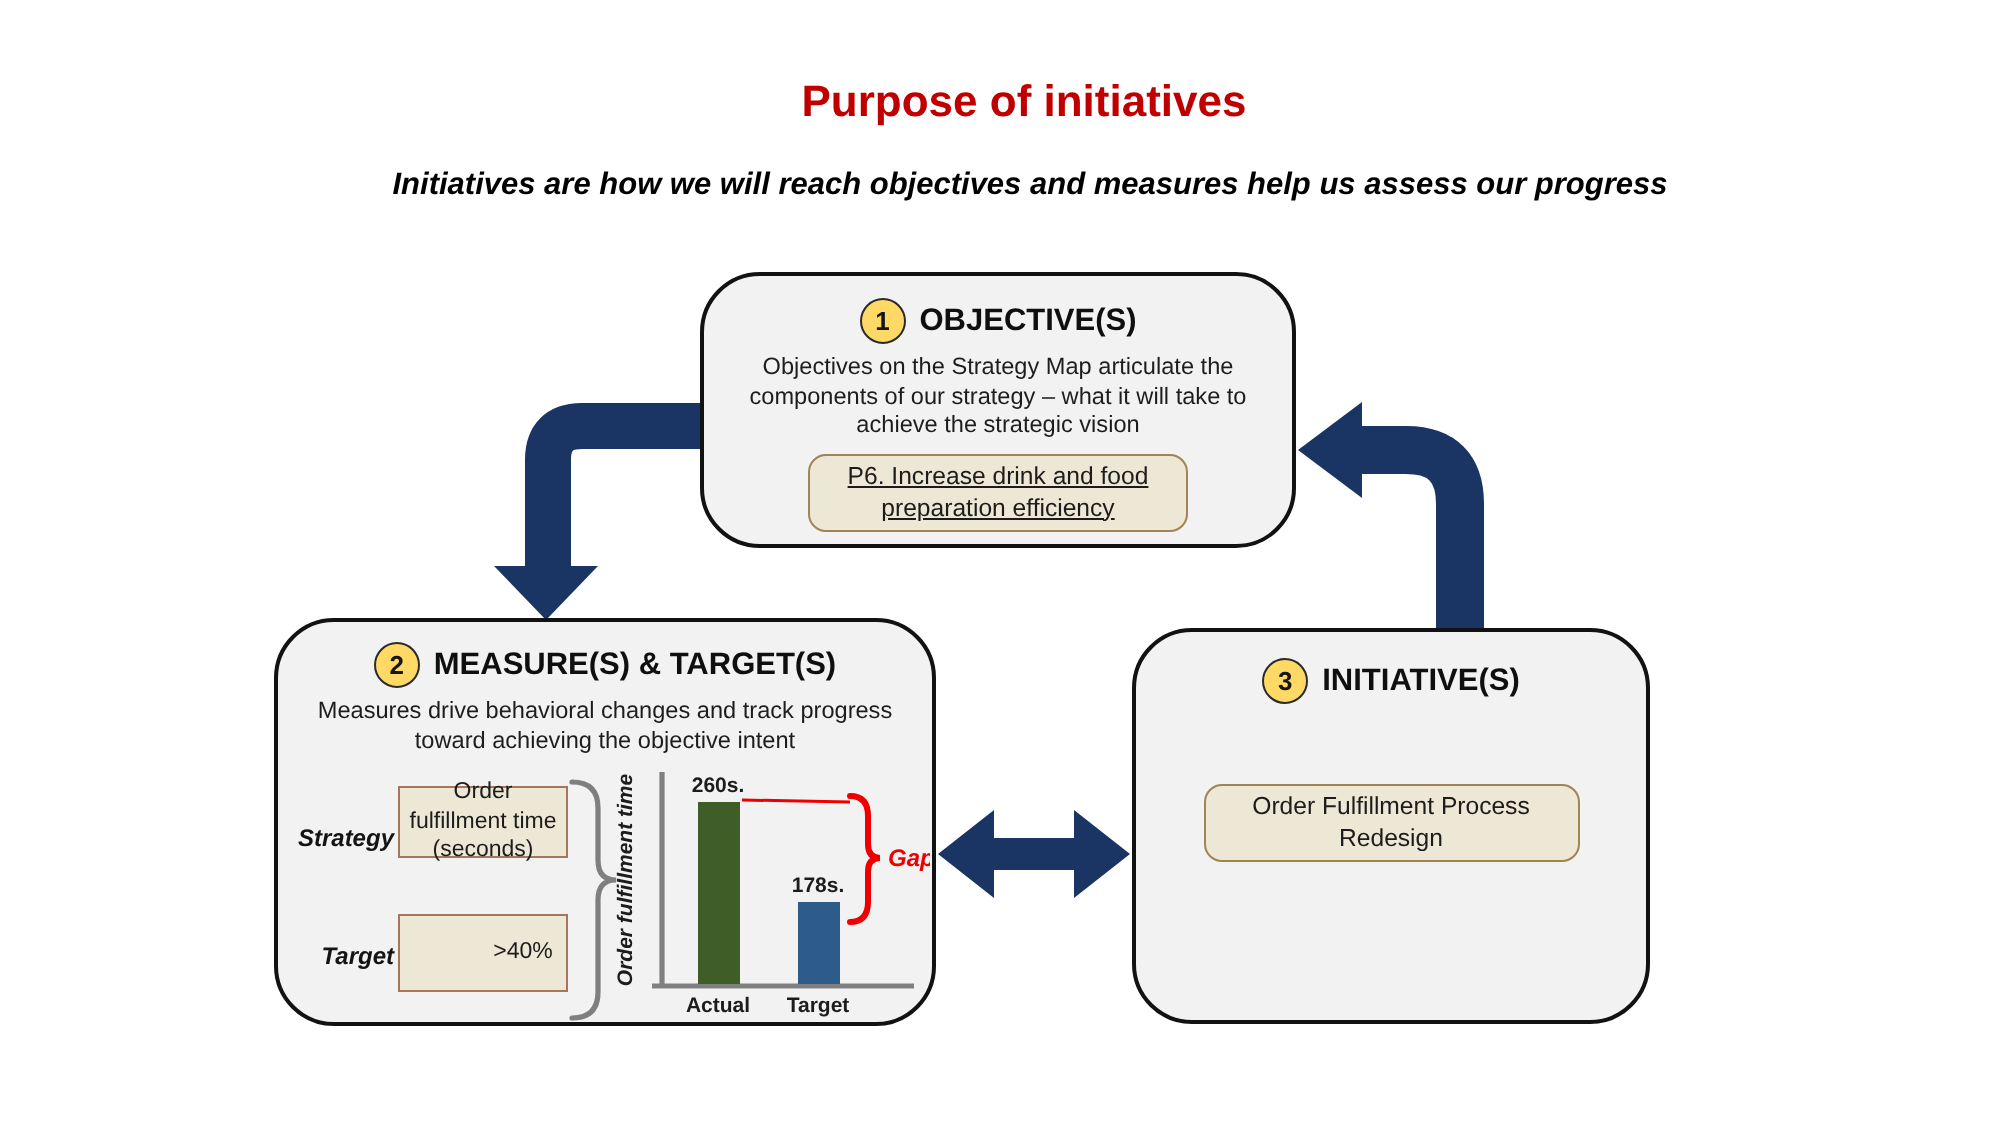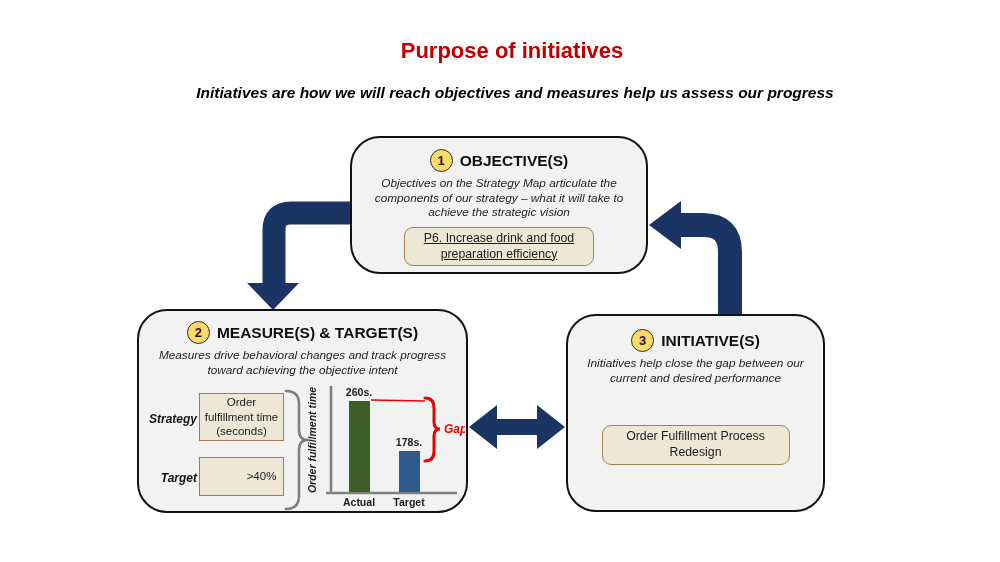--- a/index.html
+++ b/index.html
@@ -24,21 +24,21 @@
   .panel-measure{left:137px;top:309px;width:331px;height:204px;padding-top:10px;}
   .panel-initiative{left:566px;top:314px;width:259px;height:198px;padding-top:13px;}
   .heading-row{display:flex;align-items:center;justify-content:center;gap:7px;}
   .badge{
     width:21px;height:21px;border-radius:50%;background:#FFD965;border:1.6px solid #2b2b2b;
     display:flex;align-items:center;justify-content:center;
     font-size:13px;font-weight:bold;color:#161616;box-sizing:content-box;
   }
   .heading{font-size:15.5px;font-weight:bold;color:#0f0f0f;text-align:center;}
   .desc{
-    font-style:italic;font-size:11.8px;line-height:1.24;color:#1d1d1d;
+    font-size:11.8px;line-height:1.24;color:#1d1d1d;
     margin:4px auto 0;
   }
   .panel-objective .desc{width:274px;}
   .panel-measure .desc{width:320px;}
   .panel-initiative .desc{width:240px;}
   .note{
     background:#EDE7D5;color:#1c1c1c;font-size:12.3px;line-height:1.28;
     display:flex;align-items:center;justify-content:center;text-align:center;
     box-sizing:border-box;
     padding-left:40px;
@@ -46,21 +46,21 @@
   .note-rounded{border:1.5px solid #A08455;border-radius:9px;}
   .note-square{border:1.5px solid #A6765C;}
   .objective-item{width:190px;min-height:37px;margin:7px auto 0;padding:3px 8px;text-decoration:underline;}
   .initiative-item{width:188px;min-height:36px;margin:40px auto 0;padding:3px 8px;}
   .mt-label{
     position:absolute;font-size:12px;font-weight:bold;font-style:italic;
     text-align:right;color:#141414;
   }
   .label-measure{left:2px;top:101px;width:56px;}
   .label-target{left:2px;top:160px;width:56px;}
-  .measure-box{position:absolute;left:60px;top:82px;width:85px;height:48px;font-size:11.5px;padding:2px;}
+  .measure-box{position:absolute;left:60px;top:82px;width:85px;height:36px;font-size:11.5px;padding:2px;}
   .target-box{position:absolute;left:60px;top:146px;width:85px;height:39px;font-size:11.5px;}
   .mt-brace{position:absolute;left:141px;top:76px;}
   .chart{position:absolute;left:166px;top:70px;}
   .chart text{font-family:"Liberation Sans", sans-serif;}
 </style>
 </head>
 <body>
 
 <div class="canvas">
 
@@ -119,17 +119,16 @@
       <path d="M120,17 Q129,17 129,27 L129,41 Q129,48 135,48 Q129,48 129,55 L129,70 Q129,80 120,80" fill="none" stroke="#EE0000" stroke-width="3" stroke-linecap="round"></path>
       <text x="139" y="52" text-anchor="start" font-size="12" font-weight="bold" font-style="italic" fill="#EE0000">Gap</text>
     </svg>
   </section>
 
   <section class="panel panel-initiative">
     <div class="heading-row">
       <span class="badge">3</span>
       <span class="heading">INITIATIVE(S)</span>
     </div>
-    <p class="desc">Initiatives help close the gap between our current and desired performance</p>
     <div class="note note-rounded initiative-item">Order Fulfillment Process Redesign</div>
   </section>
 
 </div>
 
 </body></html>

